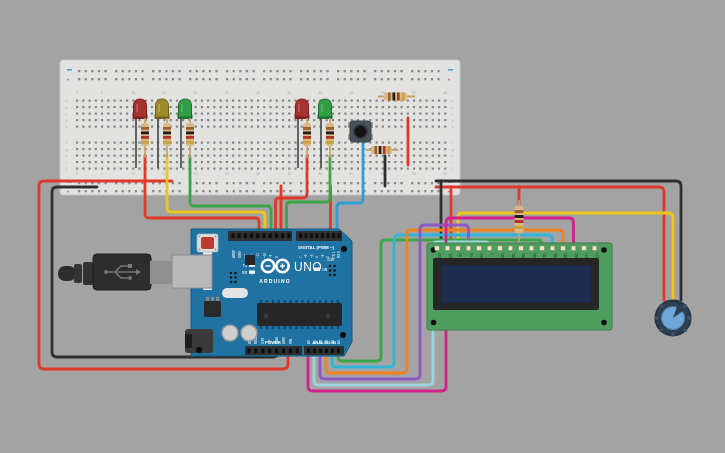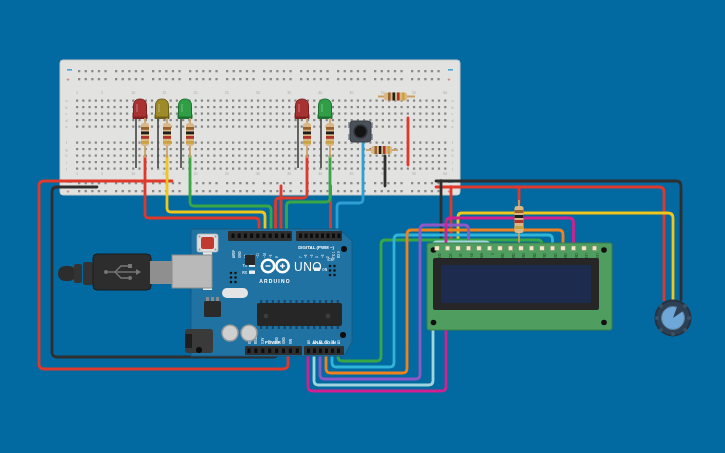--- a/index.html
+++ b/index.html
@@ -1,16 +1,16 @@
 <!DOCTYPE html>
 <html><head>
 <meta charset="utf-8">
 <style>
   html,body{margin:0;padding:0;background:#000;}
-  .stage{position:relative;width:725px;height:453px;background:#0369a1;overflow:hidden;}
+  .stage{position:relative;width:725px;height:453px;background:#a3a3a3;overflow:hidden;}
   svg text{font-family:"Liberation Sans","DejaVu Sans",sans-serif;}
   .microtext{font-weight:bold;}
 </style>
 </head>
 <body>
 
 <div class="stage">
 <svg width="725" height="453" viewBox="0 0 725 453">
 
   <g>

